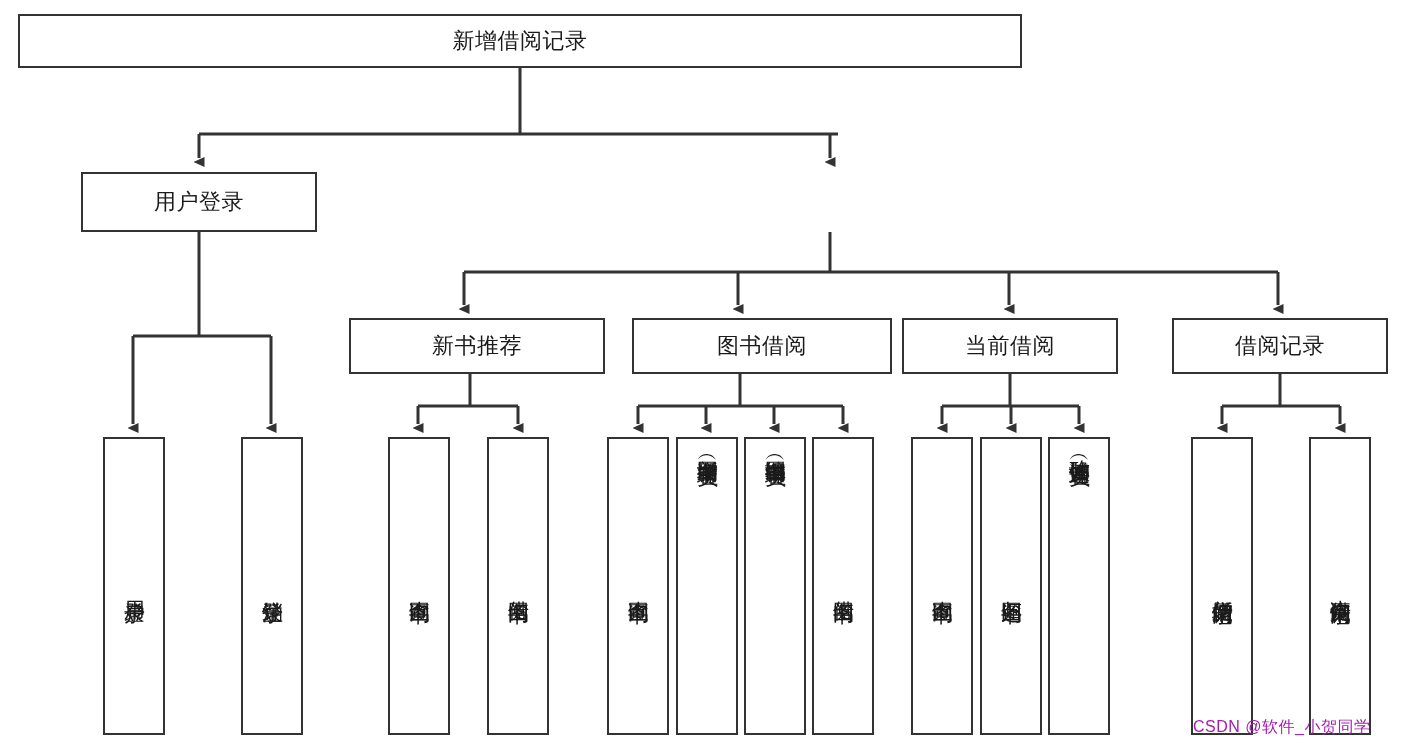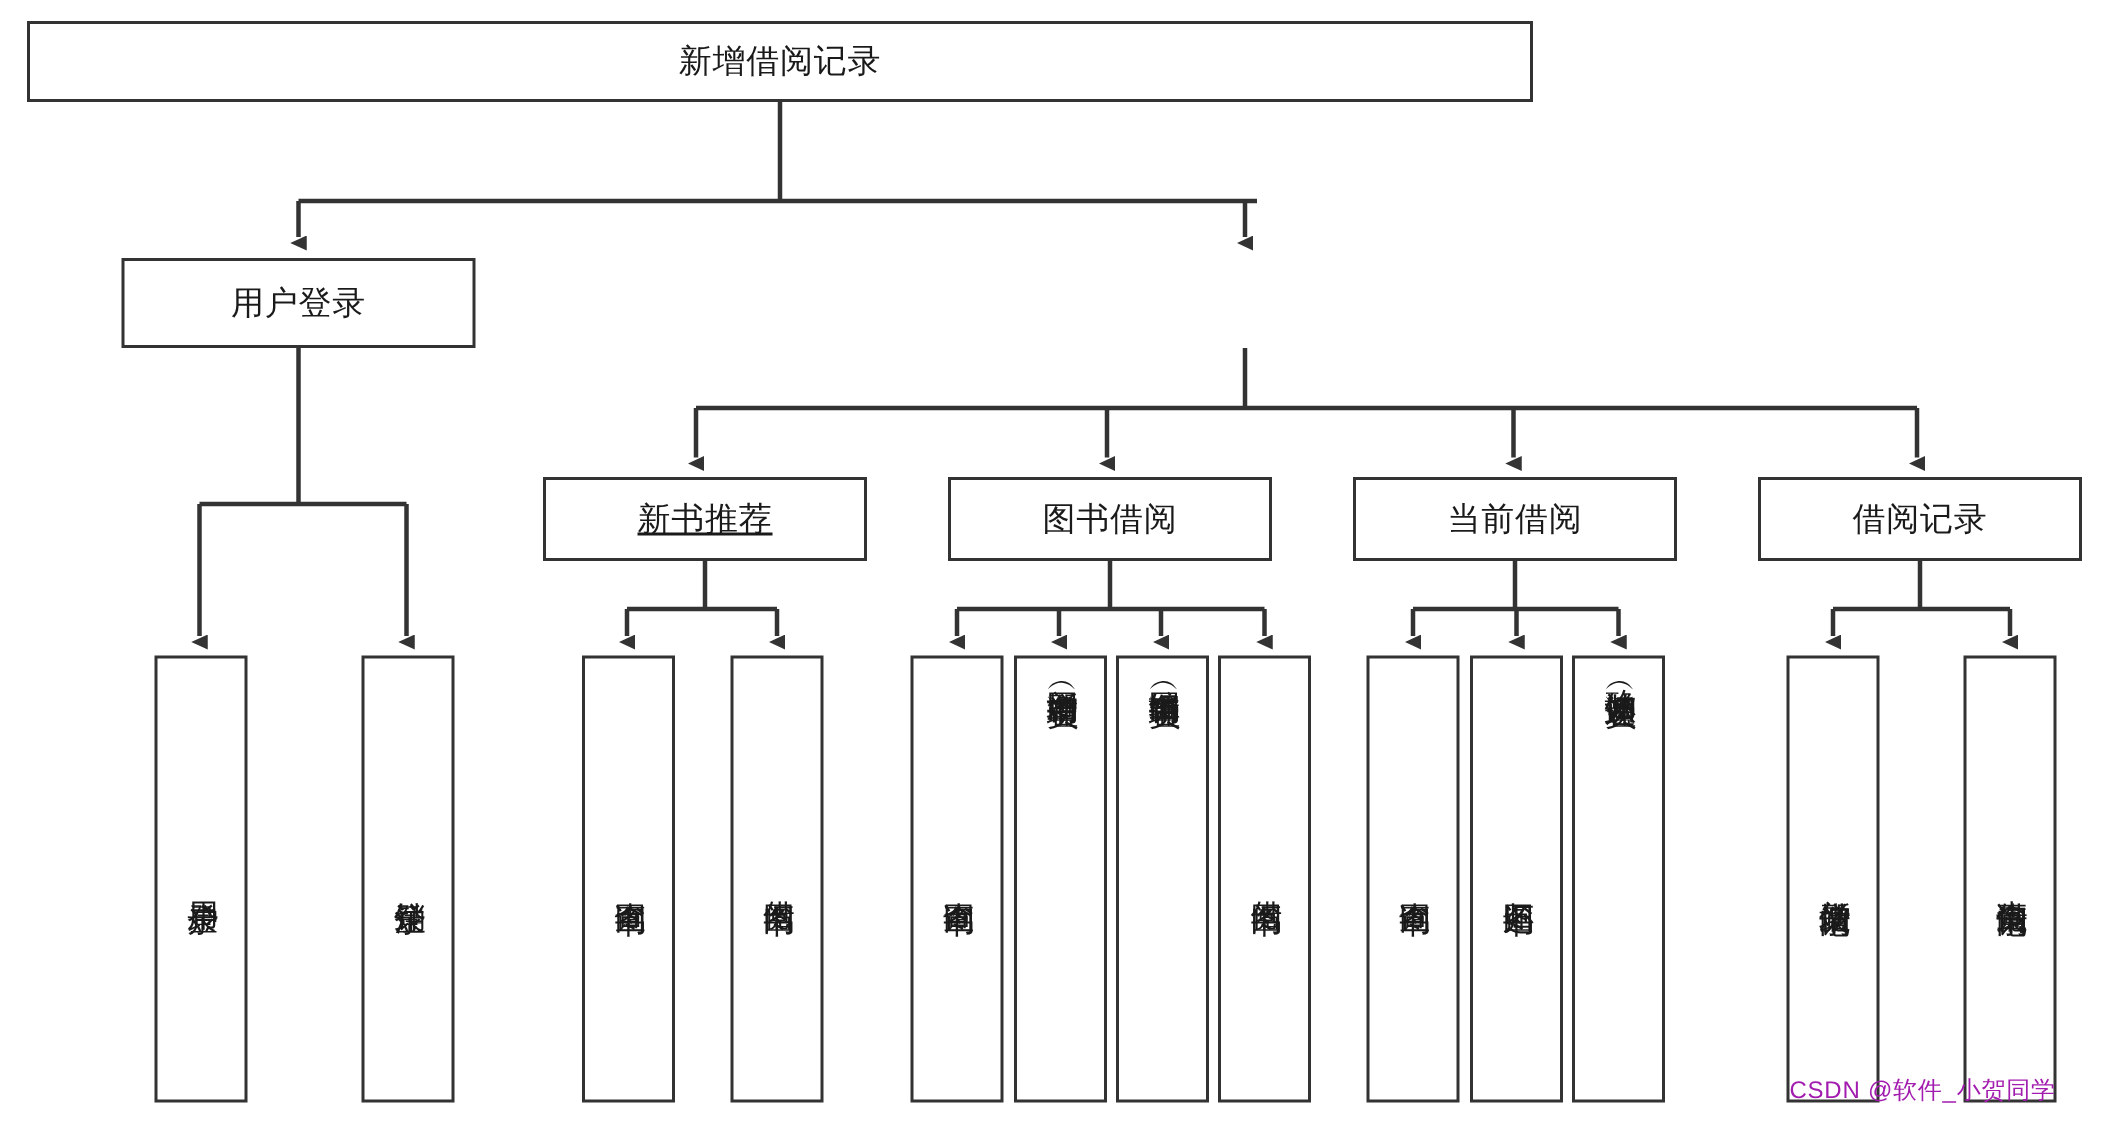--- a/index.html
+++ b/index.html
@@ -126,24 +126,24 @@
   </svg>
 
   <div class="node node-h node-root" style="left:18px; top:14px; width:1004px; height:54px;">
     <span>新增借阅记录</span>
   </div>
 
   <div class="node node-h" style="left:81px; top:172px; width:236px; height:60px;">
     <span>用户登录</span>
   </div>
 
-  <div class="node node-h" style="left:362px; top:318px; width:216px; height:56px;text-decoration:underline;">
+  <div class="node node-h" style="left:349px; top:318px; width:256px; height:56px;">
     <span>新书推荐</span>
   </div>
-  <div class="node node-h" style="left:632px; top:318px; width:216px; height:56px;">
+  <div class="node node-h" style="left:632px; top:318px; width:260px; height:56px;">
     <span>图书借阅</span>
   </div>
   <div class="node node-h" style="left:902px; top:318px; width:216px; height:56px;align-items:center;">
     <span>当前借阅</span>
   </div>
   <div class="node node-h" style="left:1172px; top:318px; width:216px; height:56px;">
     <span>借阅记录</span>
   </div>
 
   <div class="node node-v" style="left:103px; top:437px; width:62px; height:298px;">

